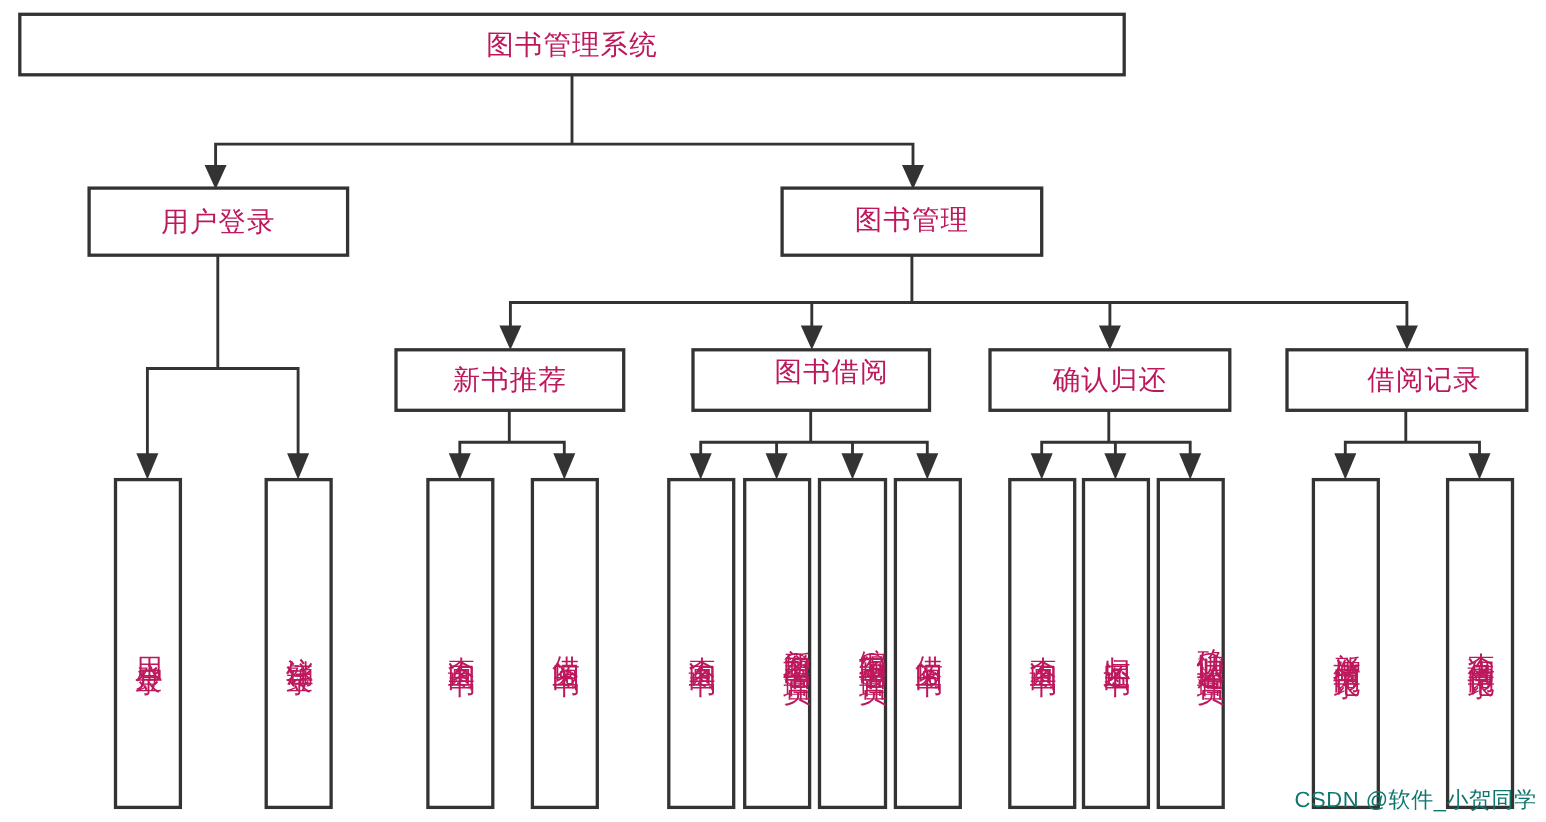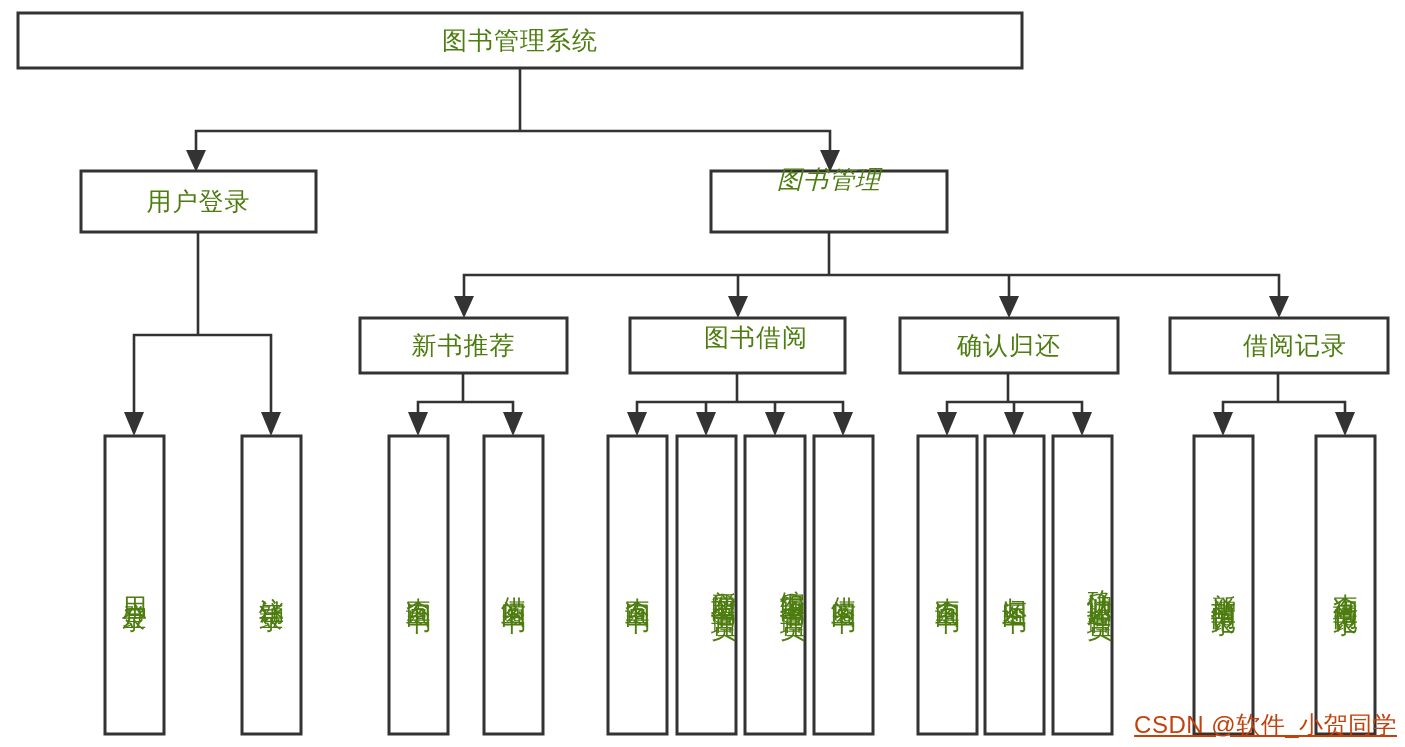--- a/index.html
+++ b/index.html
@@ -36,21 +36,21 @@
     stroke-linecap: square;
   }
   .arrow-head {
     fill: #333333;
   }
   .node-label {
     position: absolute;
     display: flex;
     align-items: center;
     justify-content: center;
-    color: #4d7c0f;
+    color: #be185d;
     font-family: "Liberation Sans", "DejaVu Sans", sans-serif;
     pointer-events: none;
     box-sizing: border-box;
   }
   .node-label.horiz {
     font-size: 25px;
     letter-spacing: 1px;
     white-space: nowrap;
   }
   .node-label.vert {
@@ -58,26 +58,25 @@
     text-orientation: upright;
     font-size: 25px;
     letter-spacing: 4px;
     line-height: 1;
     white-space: nowrap;
   }
   .watermark {
     position: absolute;
     right: 8px;
     bottom: 6px;
-    font-size: 24px;
-    color: #c2410c;
+    font-size: 20px;
+    color: #0f766e;
     font-family: "Liberation Sans", "DejaVu Sans", sans-serif;
     letter-spacing: 0.5px;
     white-space: nowrap;
-    text-decoration: underline;
   }
 </style>
 </head>
 <body>
 
 <div id="diagram-root">
 
   <svg id="flow" viewBox="0 0 1405 747">
 
     <g>
@@ -152,21 +151,21 @@
     <rect class="box-rect" x="985" y="436" width="59" height="298"></rect>
     <rect class="box-rect" x="1053" y="436" width="59" height="298"></rect>
 
     <rect class="box-rect" x="1194" y="436" width="59" height="298"></rect>
     <rect class="box-rect" x="1316" y="436" width="59" height="298"></rect>
   </svg>
 
   <div class="node-label horiz" style="left:18px; top:13px; width:1004px; height:55px;">图书管理系统</div>
 
   <div class="node-label horiz" style="left:81px; top:171px; width:235px; height:61px;">用户登录</div>
-  <div class="node-label horiz" style="left:711px; top:158px; width:236px; height:43px;font-style:italic;">图书管理</div>
+  <div class="node-label horiz" style="left:711px; top:178px; width:236px; height:43px;">图书管理</div>
 
   <div class="node-label horiz" style="left:360px; top:318px; width:207px; height:55px;font-family:Liberation Mono, monospace;">新书推荐</div>
   <div class="node-label horiz" style="left:630px; top:318px; width:215px; height:38px;padding-left:37px;">图书借阅</div>
   <div class="node-label horiz" style="left:900px; top:318px; width:218px; height:55px;">确认归还</div>
   <div class="node-label horiz" style="left:1170px; top:318px; width:218px; height:55px;margin-left:16px;">借阅记录</div>
 
   <div class="node-label vert" style="left:105px; top:436px; width:59px; height:298px;">用户登录</div>
   <div class="node-label vert" style="left:242px; top:436px; width:59px; height:298px;">注销登录</div>
 
   <div class="node-label vert" style="left:389px; top:436px; width:59px; height:298px;">查询图书</div>

